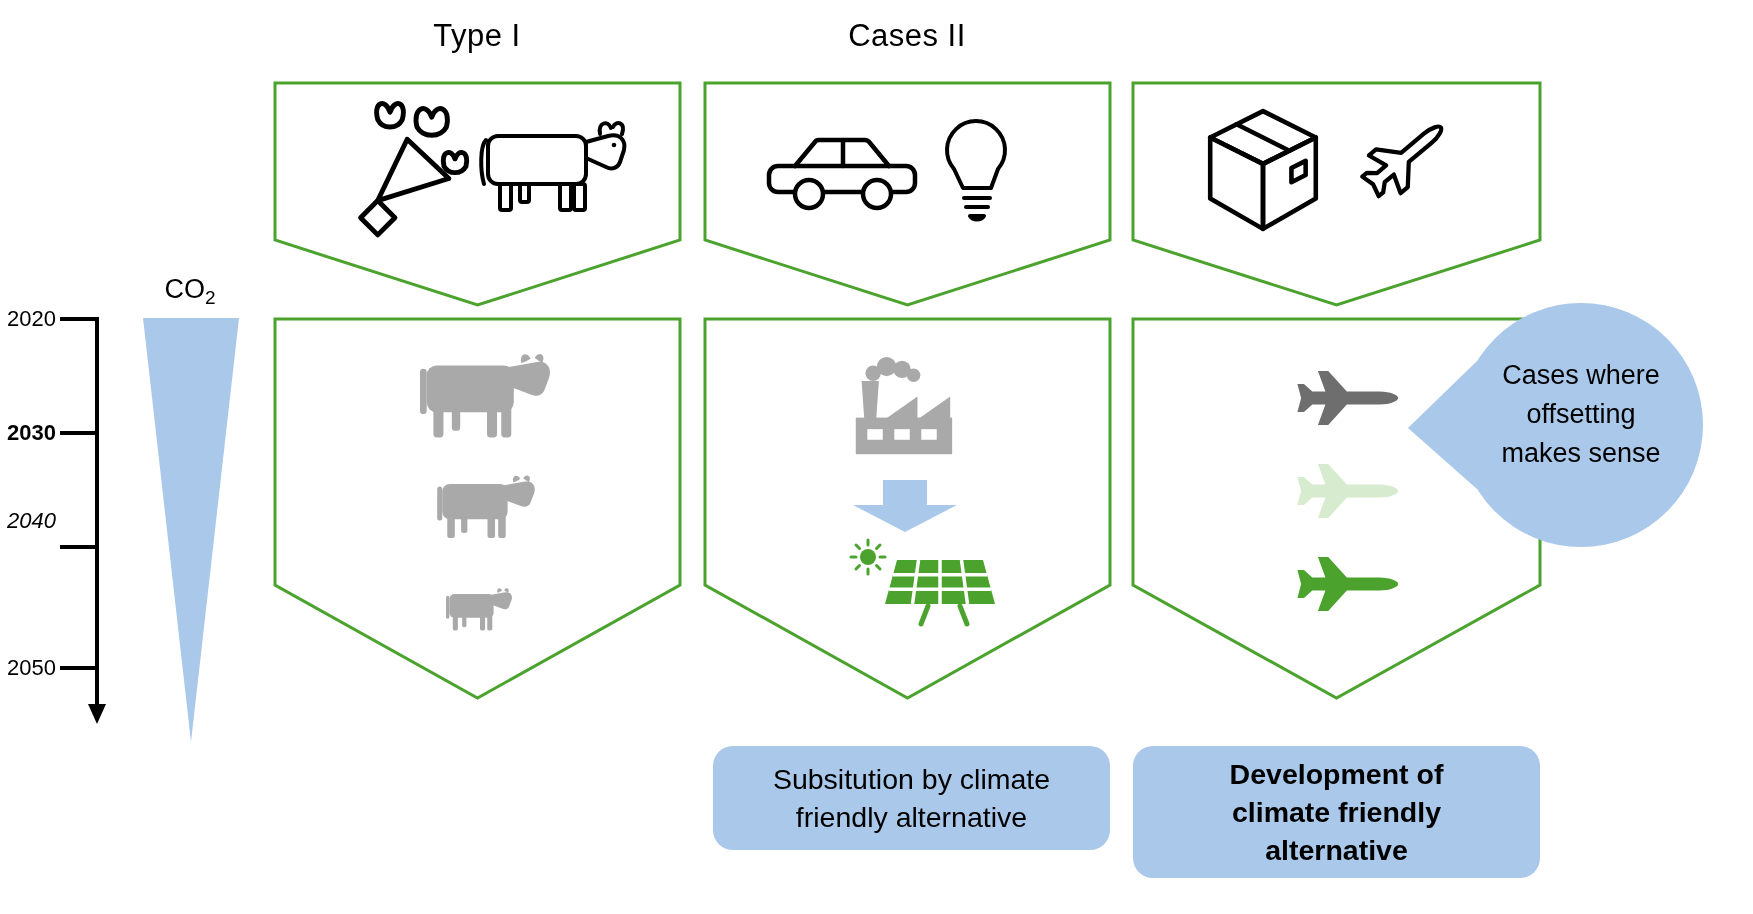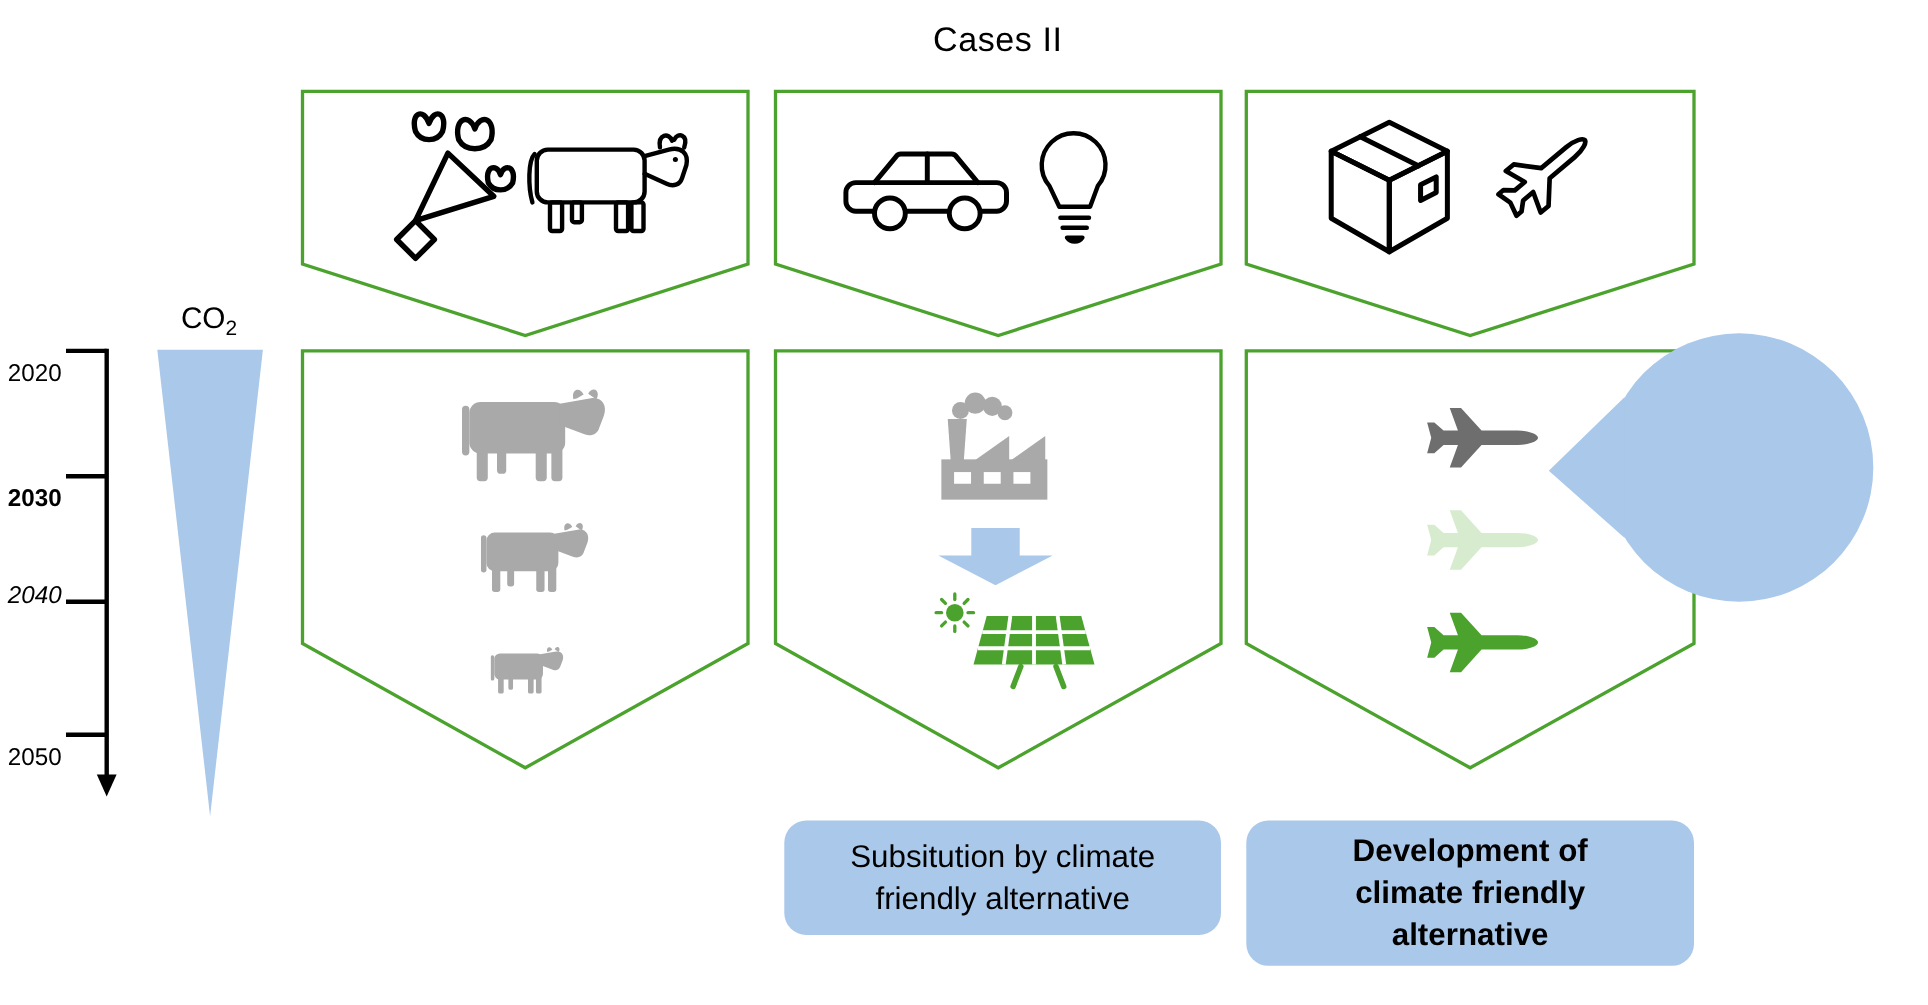--- a/index.html
+++ b/index.html
@@ -1,20 +1,20 @@
 <!DOCTYPE html>
 <html><head>
 <meta charset="utf-8">
 <style>
   html,body{margin:0;padding:0;background:#fff;}
   .canvas{position:relative;width:1753px;height:914px;background:#ffffff;overflow:hidden;
           font-family:"Liberation Sans",sans-serif;color:#000;}
   .abs{position:absolute;}
   .col-header{width:300px;text-align:center;font-size:31px;letter-spacing:.5px;}
-  .year-label{width:56px;text-align:right;font-size:22px;line-height:26px;margin-top:20px;}
+  .year-label{width:56px;text-align:right;font-size:22px;line-height:26px;}
   .co2-label{width:90px;text-align:center;font-size:27px;}
   .co2-label sub{font-size:19px;}
   .callout-text{width:270px;text-align:center;font-size:27px;line-height:39px;white-space:pre-line;z-index:5;}
   .label-box{background:#A9C8EA;border-radius:20px;display:flex;align-items:center;justify-content:center;
              text-align:center;font-size:28.5px;line-height:38px;white-space:pre-line;z-index:2;}
   svg{display:block;}
   .icon{z-index:3;}
   .bubble{z-index:4;}
   .bg{z-index:1;left:0;top:0;}
 </style>
@@ -46,20 +46,21 @@
       <polygon points="1133,319 1540,319 1540,585 1336.5,698 1133,585"></polygon>
     </g>
   </svg>
 
   <div class="abs co2-label" style="left:145px;top:274px;"><span>CO</span><sub>2</sub></div>
   <div class="abs year-label" style="left:0;top:306px;">2020</div>
   <div class="abs year-label" style="left:0;top:420px;font-weight:bold;">2030</div>
   <div class="abs year-label" style="left:0;top:508px;font-style:italic;">2040</div>
   <div class="abs year-label" style="left:0;top:655px;">2050</div>
 
+  <div class="abs col-header" style="left:327px;top:18px;">Type I</div>
   <div class="abs col-header" style="left:757px;top:18px;">Cases II</div>
 
   <svg class="abs icon" style="left:336px;top:100px;" width="135" height="141" viewBox="0 0 110 115">
     <g fill="none" stroke="#000" stroke-width="4" stroke-linejoin="round" stroke-linecap="round">
       <polygon points="34,82 58,32 92,64"></polygon>
       <polygon points="34,82 48,96 34,110 20,96"></polygon>
       <path d="M34,16 C30,2 40,-2 44,10 C48,-2 58,2 54,16 C50,24 38,24 34,16 Z"></path>
       <path d="M66,22 C62,6 74,2 78,14 C82,2 94,6 90,22 C85,31 71,31 66,22 Z"></path>
       <path d="M88,54 C85,42 94,39 97,48 C100,39 109,42 106,54 C102,61 92,61 88,54 Z"></path>
     </g>
@@ -205,20 +206,23 @@
     <path fill="#D7ECCF" d="M97,38 C109,38 117,42 117,45 C117,48 109,52 97,52 L62,52 L42,74 L31,74 L39,52 L25,52 L16,60 L9,60 L13,45 L9,30 L16,30 L25,38 L39,38 L31,16 L42,16 L62,38 Z"></path>
   </svg>
   <svg class="abs icon" style="left:1289px;top:542px;" width="112" height="84" viewBox="0 0 120 90">
     <path fill="#4BA32E" d="M97,38 C109,38 117,42 117,45 C117,48 109,52 97,52 L62,52 L42,74 L31,74 L39,52 L25,52 L16,60 L9,60 L13,45 L9,30 L16,30 L25,38 L39,38 L31,16 L42,16 L62,38 Z"></path>
   </svg>
 
   <svg class="abs bubble" style="left:1395px;top:295px;" width="330" height="262" viewBox="0 0 330 262">
     <circle cx="186" cy="130" r="122" fill="#A9C8EA"></circle>
     <polygon points="13,133 82,66 82,194" fill="#A9C8EA"></polygon>
   </svg>
+  <div class="abs callout-text" style="left:1446px;top:356px;">Cases where
+offsetting
+makes sense</div>
 
   <div class="abs label-box" style="left:713px;top:746px;width:397px;height:104px;">Subsitution by climate
 friendly alternative</div>
   <div class="abs label-box" style="left:1133px;top:746px;width:407px;height:132px;font-weight:bold;">Development of
 climate friendly
 alternative</div>
 
 </div>
 
 </body></html>

